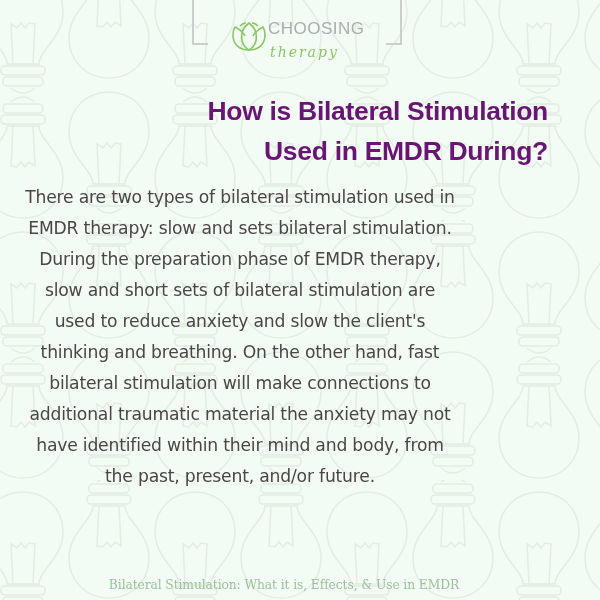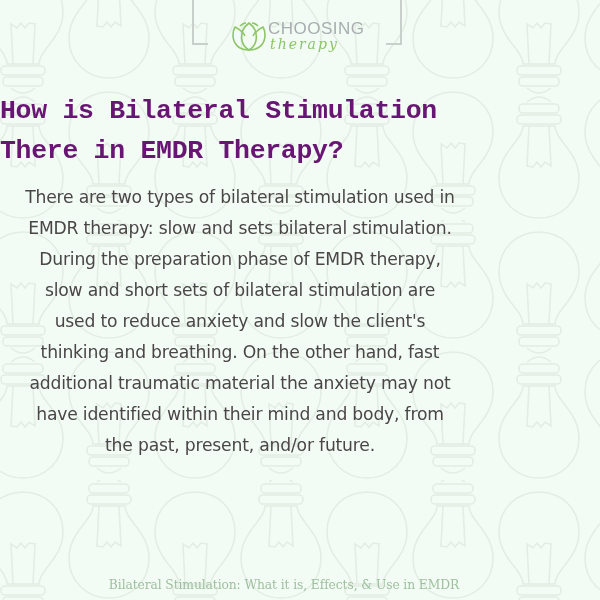--- a/index.html
+++ b/index.html
@@ -13,27 +13,27 @@
   .frame-right { left: 386px; top: -2px; width: 14px; height: 45px; border-width: 0 2px 2px 0; }
   .logo { position: absolute; z-index: 2; left: 230px; top: 18px; height: 36px; display: flex; align-items: center; }
   .logo-mark { width: 38px; height: 32px; }
   .logo-words { margin-left: 0; position: relative; width: 100px; height: 36px; }
   .logo-choosing {
     position: absolute; left: 0; top: 1px;
     font-family: "Liberation Sans", sans-serif; font-size: 17px; letter-spacing: 0.5px;
     color: #a9adb0;
   }
   .logo-therapy {
-    position: absolute; left: 2px; top: 18px;
+    position: absolute; left: 2px; top: 26px;
     font-family: "DejaVu Serif", serif; font-style: italic; font-size: 14px; letter-spacing: 2px;
     color: #8cc565;
   }
   .title {
-    position: absolute; z-index: 2; left: 0; top: 91px; width: 548px; text-align: left;
-    font-family: Liberation Mono, monospace; font-weight: bold; font-size: 26.5px; line-height: 40px;
+    position: absolute; z-index: 2; left: 0; top: 91px; width: 548px; text-align: right;
+    font-family: Liberation Sans, sans-serif; font-weight: bold; font-size: 26.5px; line-height: 40px;
     color: #681573; letter-spacing: -0.3px;
   }
   .title div { white-space: nowrap; }
   .body-text {
     position: absolute; z-index: 2; left: 0; top: 182px; width: 480px; text-align: center;
     font-family: "DejaVu Sans", sans-serif; font-size: 17.2px; line-height: 31px;
     color: #4a4648; letter-spacing: -0.2px;
   }
   .body-text div { white-space: nowrap; }
   .caption {
@@ -79,28 +79,29 @@
     </g>
   </svg>
   <div class="logo-words">
     <span class="logo-choosing">CHOOSING</span>
     <span class="logo-therapy">therapy</span>
   </div>
 </div>
 
 <h1 class="title" style="margin:0;">
   <div>How is Bilateral Stimulation</div>
-  <div>There in EMDR Therapy?</div>
+  <div>Used in EMDR During?</div>
 </h1>
 
 <div class="body-text">
   <div>There are two types of bilateral stimulation used in</div>
   <div>EMDR therapy: slow and sets bilateral stimulation.</div>
   <div>During the preparation phase of EMDR therapy,</div>
   <div>slow and short sets of bilateral stimulation are</div>
   <div>used to reduce anxiety and slow the client's</div>
   <div>thinking and breathing. On the other hand, fast</div>
+  <div>bilateral stimulation will make connections to</div>
   <div>additional traumatic material the anxiety may not</div>
   <div>have identified within their mind and body, from</div>
   <div>the past, present, and/or future.</div>
 </div>
 
 <div class="caption">Bilateral Stimulation: What it is, Effects, &amp; Use in EMDR</div>
 
 </body></html>

